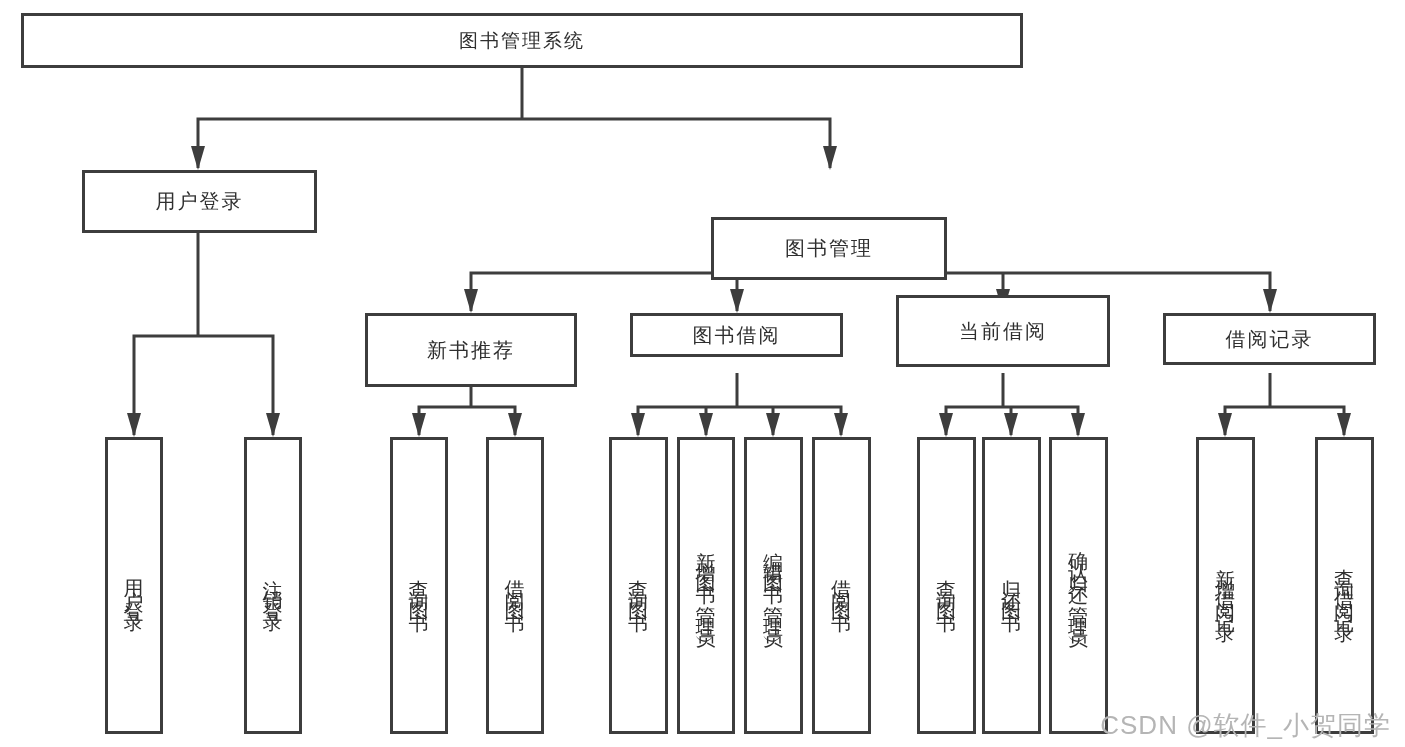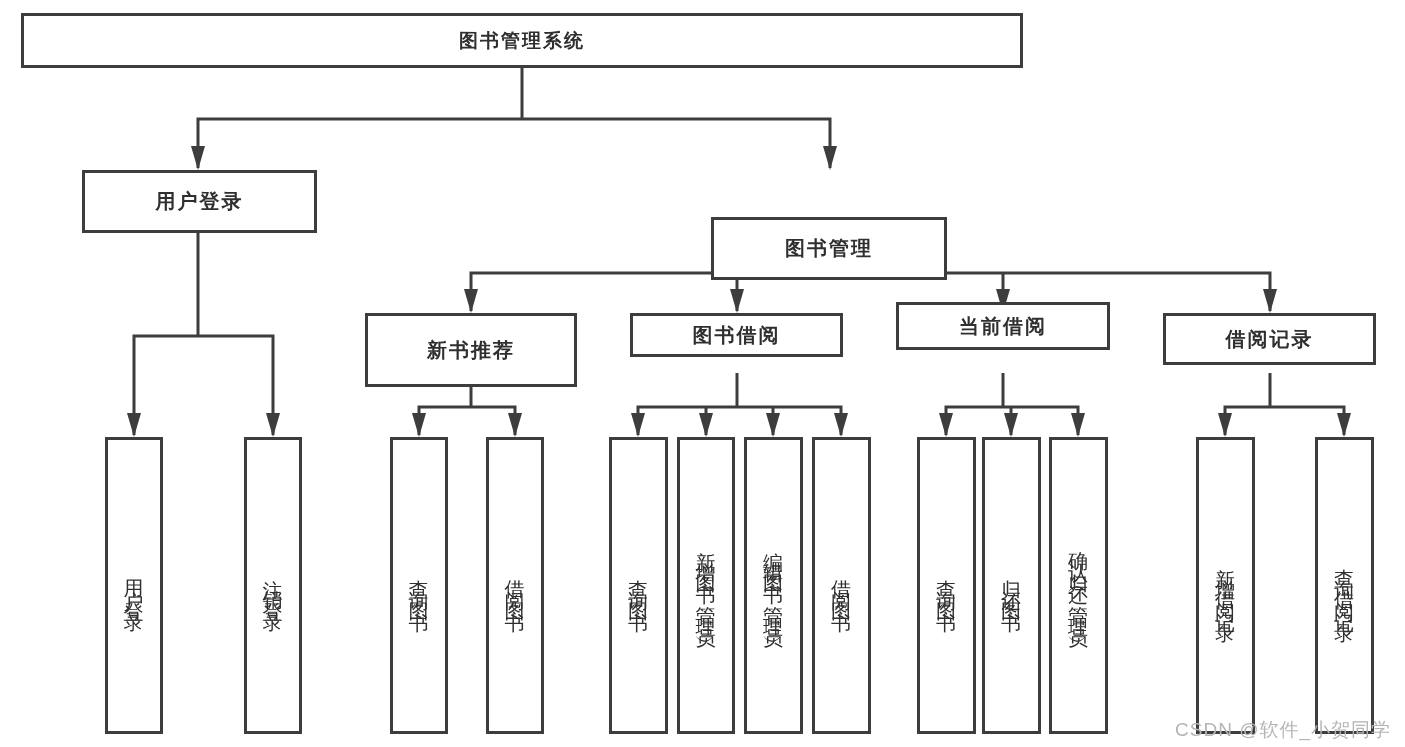--- a/index.html
+++ b/index.html
@@ -28,21 +28,20 @@
     box-sizing: border-box;
     border: 3px solid #3d3d3d;
     background: #ffffff;
     display: flex;
     align-items: center;
     justify-content: center;
     color: #2f2f2f;
     font-size: 20px;
     letter-spacing: 2px;
     white-space: nowrap;
-    font-weight: bold;
   }
   .box.root {
     font-size: 19px;
   }
   .leaf {
     position: absolute;
     box-sizing: border-box;
     border: 3px solid #3d3d3d;
     background: #ffffff;
     display: flex;
@@ -55,21 +54,21 @@
     text-orientation: mixed;
     font-size: 20px;
     letter-spacing: 11px;
     line-height: 1;
     color: #2f2f2f;
   }
   #watermark {
     position: absolute;
     right: 14px;
     bottom: 4px;
-    font-size: 19px;
+    font-size: 26px;
     color: #b5b5b5;
     letter-spacing: 1px;
     z-index: 5;
     pointer-events: none;
   }
   .conn {
     stroke: #3d3d3d;
     stroke-width: 3;
     fill: none;
   }
@@ -131,21 +130,21 @@
     <polygon class="arrow" points="1337,413 1351,413 1344,437"></polygon>
   </svg>
 
   <div class="box root" style="left:21px; top:13px; width:1002px; height:55px;">图书管理系统</div>
 
   <div class="box" style="left:82px; top:170px; width:235px; height:63px;">用户登录</div>
   <div class="box" style="left:711px; top:170px; width:236px; height:63px;margin-top:47px;">图书管理</div>
 
   <div class="box" style="left:365px; top:313px; width:212px; height:74px;">新书推荐</div>
   <div class="box" style="left:630px; top:313px; width:213px; height:44px;">图书借阅</div>
-  <div class="box" style="left:896px; top:302px; width:214px; height:48px;">当前借阅</div>
+  <div class="box" style="left:896px; top:295px; width:214px; height:72px;">当前借阅</div>
   <div class="box" style="left:1163px; top:313px; width:213px; height:52px;">借阅记录</div>
 
   <div class="leaf" style="left:105px; top:437px; width:58px; height:297px;">
     <span>用户登录</span>
   </div>
   <div class="leaf" style="left:244px; top:437px; width:58px; height:297px;">
     <span>注销登录</span>
   </div>
 
   <div class="leaf" style="left:390px; top:437px; width:58px; height:297px;">

